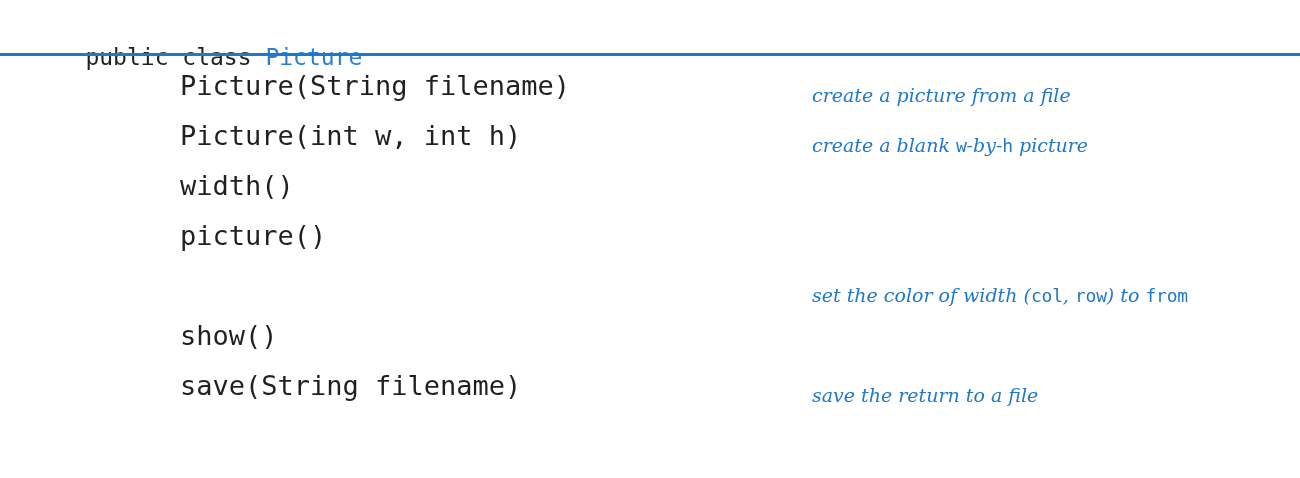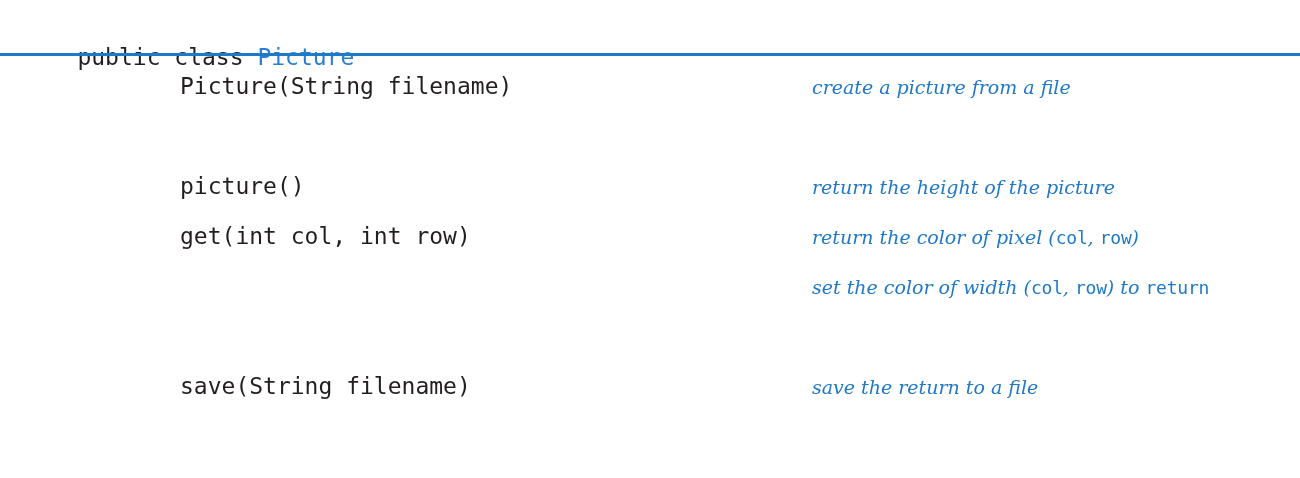--- a/index.html
+++ b/index.html
@@ -30,20 +30,21 @@
     left: 22px;
     top: 6px;
     font-family: "DejaVu Sans Mono", monospace;
     font-size: 23px;
     line-height: 34px;
     letter-spacing: 0px;
     white-space: pre;
   }
   .kw {
     color: #231f20;
+    margin-left: 8px;
   }
   .classname {
     color: #2b7fd0;
   }
 
   .header-rule {
     position: absolute;
     left: 0;
     top: 53px;
     width: 1300px;
@@ -64,21 +65,21 @@
     width: 1300px;
   }
 
   .sig {
     position: absolute;
     left: 0;
     top: 0;
     height: 50px;
     width: 800px;
     font-family: "DejaVu Sans Mono", monospace;
-    font-size: 23px;
+    font-size: 27px;
     line-height: 32px;
     white-space: pre;
     color: #231f20;
   }
   .ret {
     position: absolute;
     right: 1120px; 
     top: 0;
     text-align: right;
     white-space: pre;
@@ -88,21 +89,21 @@
     position: absolute;
     left: 180px;
     top: 0;
     white-space: pre;
     color: #231f20;
   }
 
   .desc {
     position: absolute;
     left: 812px;
-    top: 4px;
+    top: 12px;
     font-family: "DejaVu Serif", serif;
     font-style: italic;
     font-size: 19px;
     line-height: 26px;
     color: #1f78c8;
     white-space: pre;
   }
   
   .desc code {
     font-family: "DejaVu Sans Mono", monospace;
@@ -122,33 +123,34 @@
   </div>
 
   <div class="header-rule"></div>
 
   <div class="rows" id="rows-container">
       <div class="api-row">
         <div class="sig"><span class="ret"></span><span class="mname">Picture(String filename)</span></div>
         <div class="desc"><span>create a picture from a file</span></div>
       </div>
       <div class="api-row">
+        <div class="sig"><span class="ret"></span><span class="mname">Picture(int w, int h)</span></div>
+        <div class="desc"><span>create a blank </span><code>w</code><span>-by-</span><code>h</code><span> picture</span></div>
+      </div>
+      <div class="api-row">
+        <div class="sig"><span class="mname">width()</span></div>
       </div>
       <div class="api-row">
         <div class="sig"><span class="mname">picture()</span></div>
-        <div class="desc"><span>return the height of the picture</span></div>
       </div>
       <div class="api-row">
-        <div class="sig"><span class="mname">get(int col, int row)</span></div>
-        <div class="desc"><span>return the color of pixel (</span><code>col</code><span>, </span><code>row</code><span>)</span></div>
+        <div class="desc"><span>set the color of width (</span><code>col</code><span>, </span><code>row</code><span>) to </span><code>from</code></div>
       </div>
       <div class="api-row">
-        <div class="desc"><span>set the color of width (</span><code>col</code><span>, </span><code>row</code><span>) to </span><code>return</code></div>
-      </div>
-      <div class="api-row">
+        <div class="sig"><span class="mname">show()</span></div>
       </div>
       <div class="api-row">
         <div class="sig"><span class="mname">save(String filename)</span></div>
         <div class="desc"><span>save the return to a file</span></div>
       </div>
     </div>
 
 </div>
 
 </body></html>

